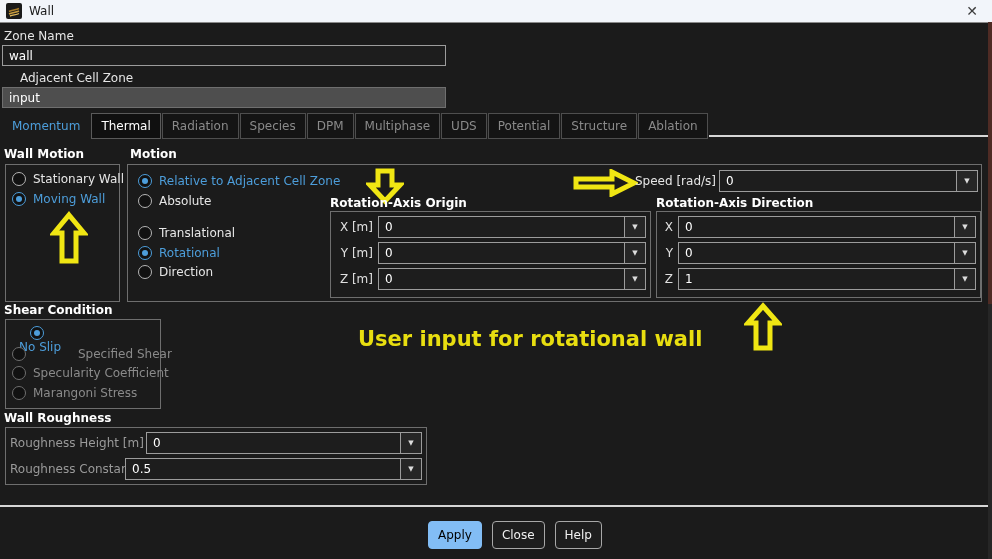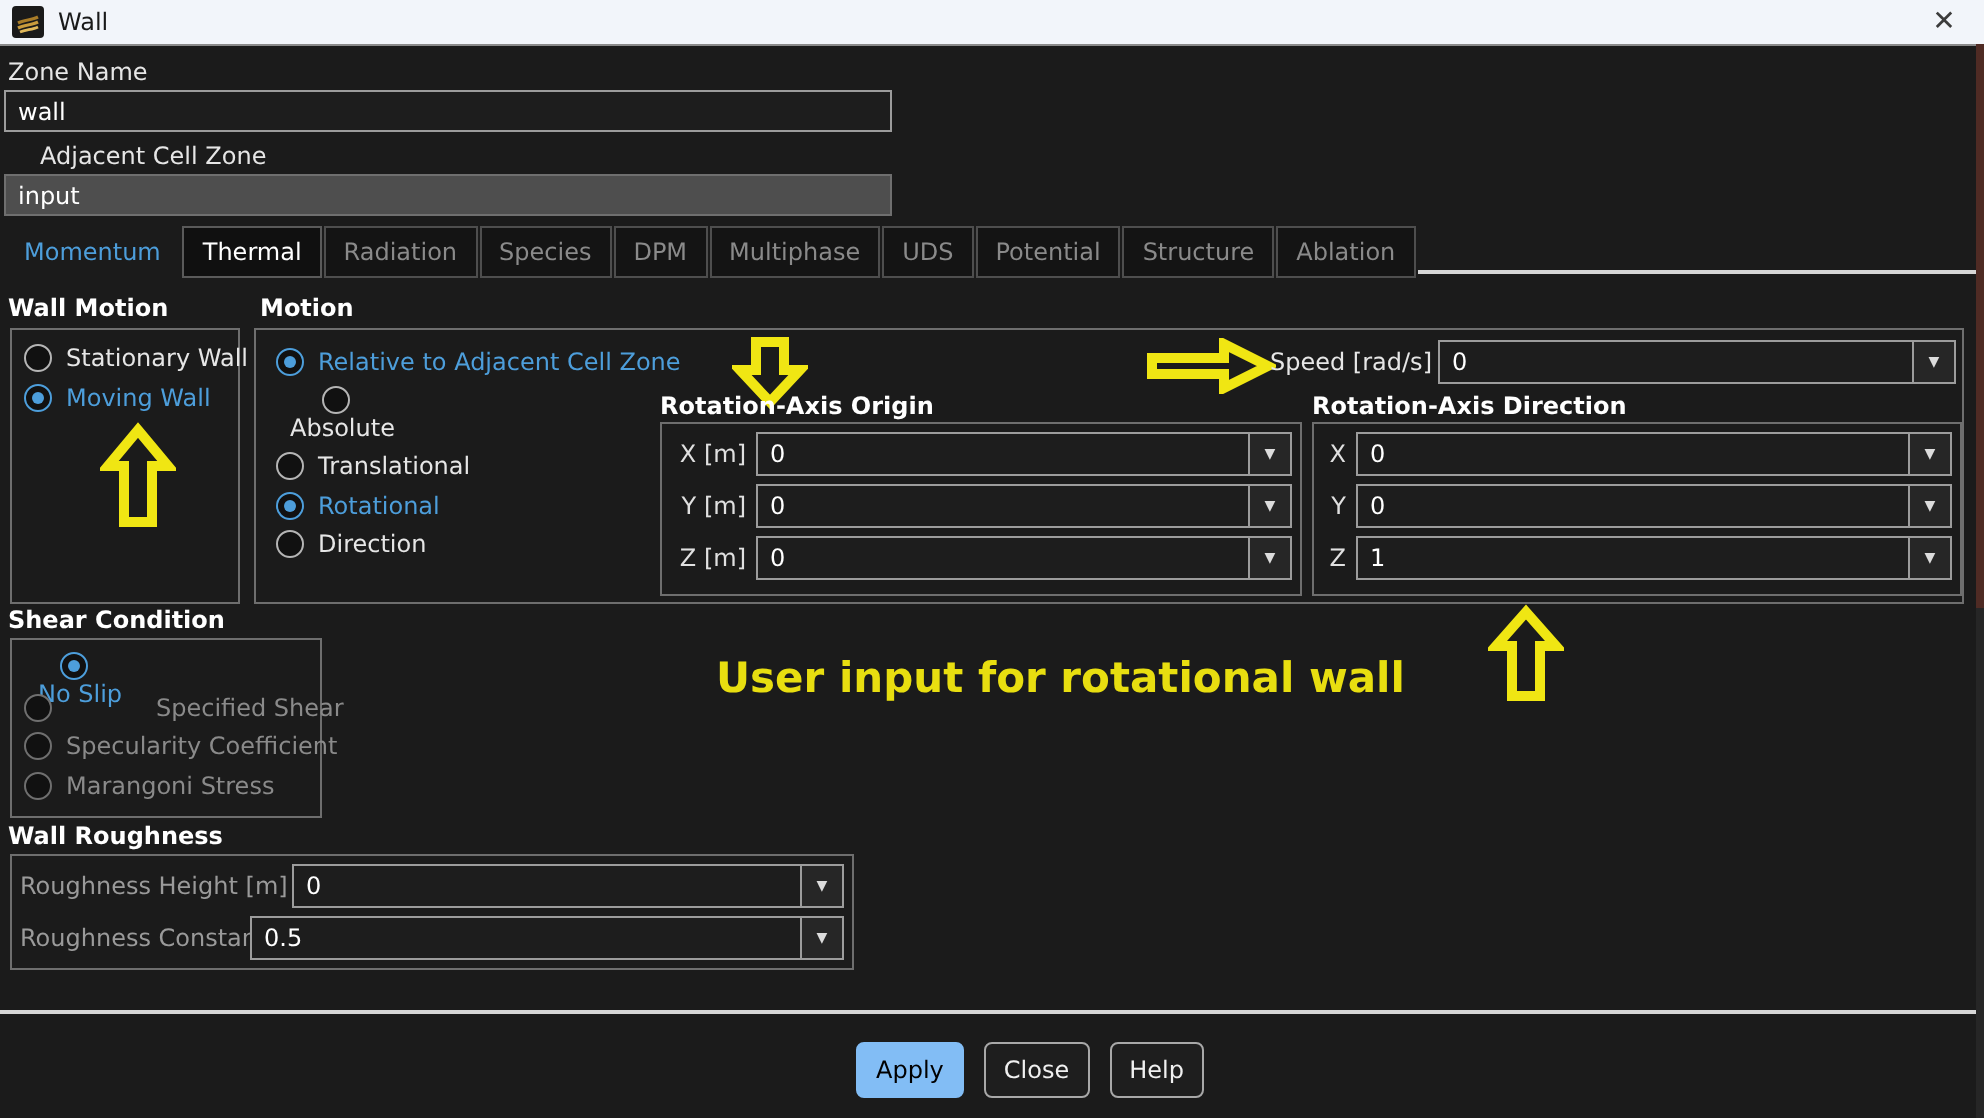--- a/index.html
+++ b/index.html
@@ -121,21 +121,21 @@
     <path d="M19 4 L34 22 L26 22 L26 50 L12 50 L12 22 L4 22 Z" fill="none" stroke="#f0e613" stroke-width="5" stroke-linejoin="miter"></path>
   </svg>
 
   <div class="hdr" style="left:130px;top:147px;">Motion</div>
   <div class="gbox" style="left:127px;top:164px;width:853px;height:136px;"></div>
 
   <div class="rrow sel" style="left:138px;top:173px;">
     <span class="radio"></span>
     <span class="rtxt">Relative to Adjacent Cell Zone</span>
   </div>
-  <div class="rrow" style="left:138px;top:193px;flex-direction:column;">
+  <div class="rrow" style="left:138px;top:193px;">
     <span class="radio"></span>
     <span class="rtxt">Absolute</span>
   </div>
   <div class="rrow" style="left:138px;top:225px;">
     <span class="radio"></span>
     <span class="rtxt">Translational</span>
   </div>
   <div class="rrow sel" style="left:138px;top:245px;">
     <span class="radio"></span>
     <span class="rtxt">Rotational</span>

